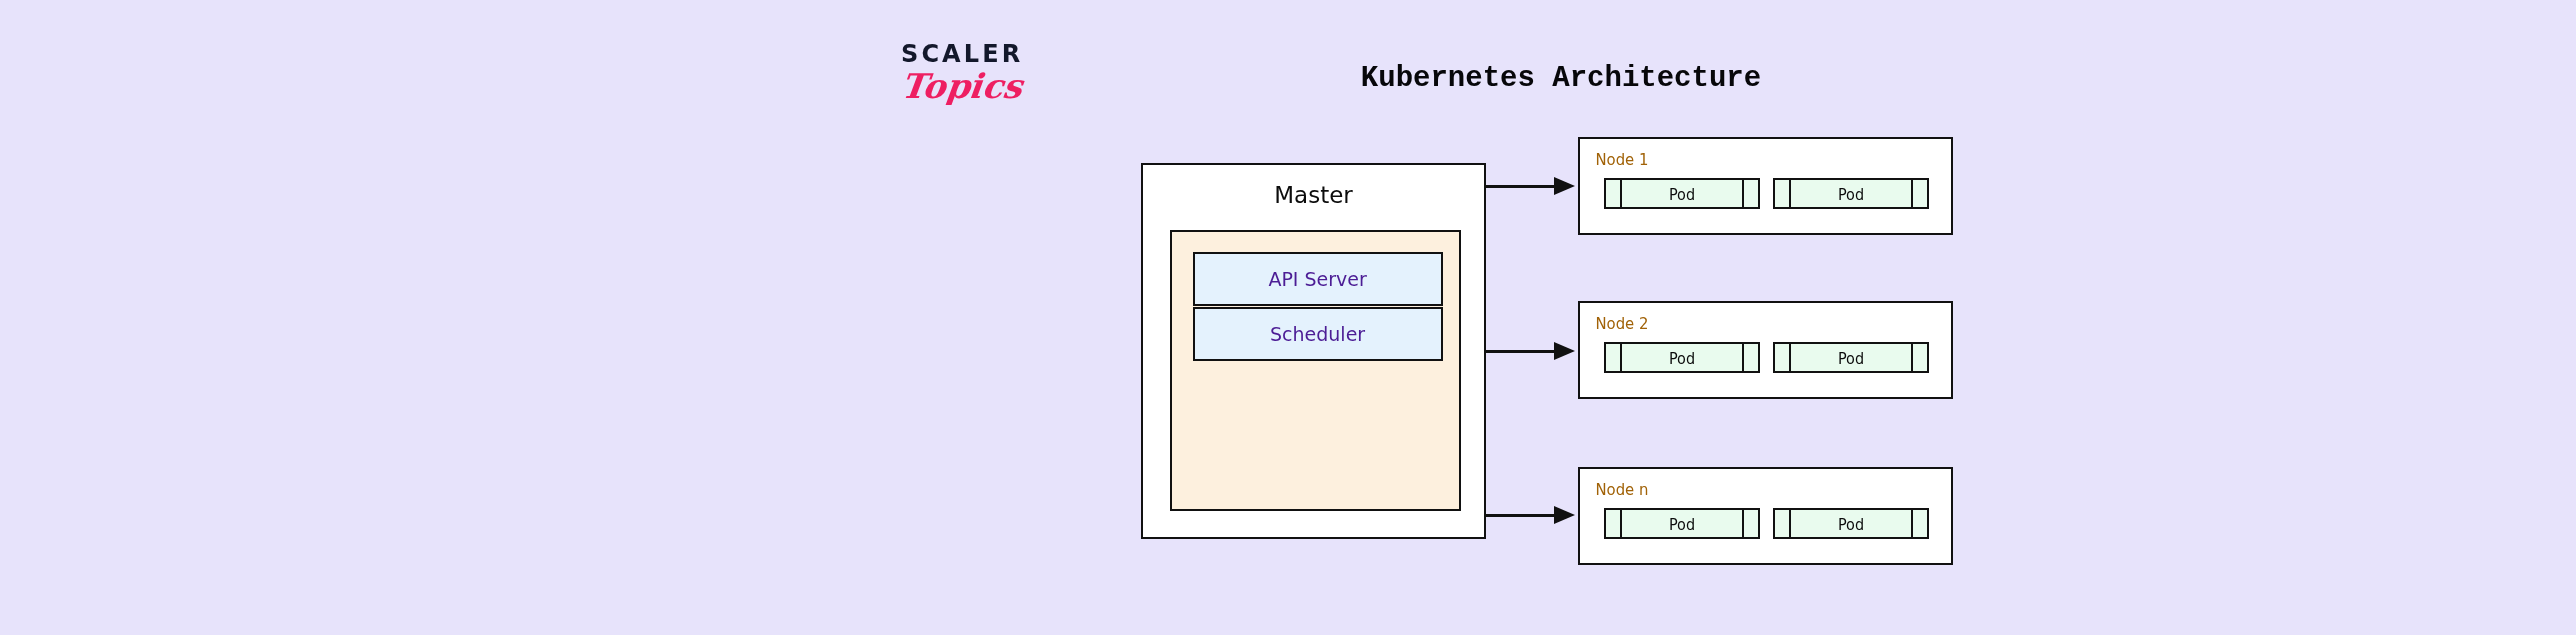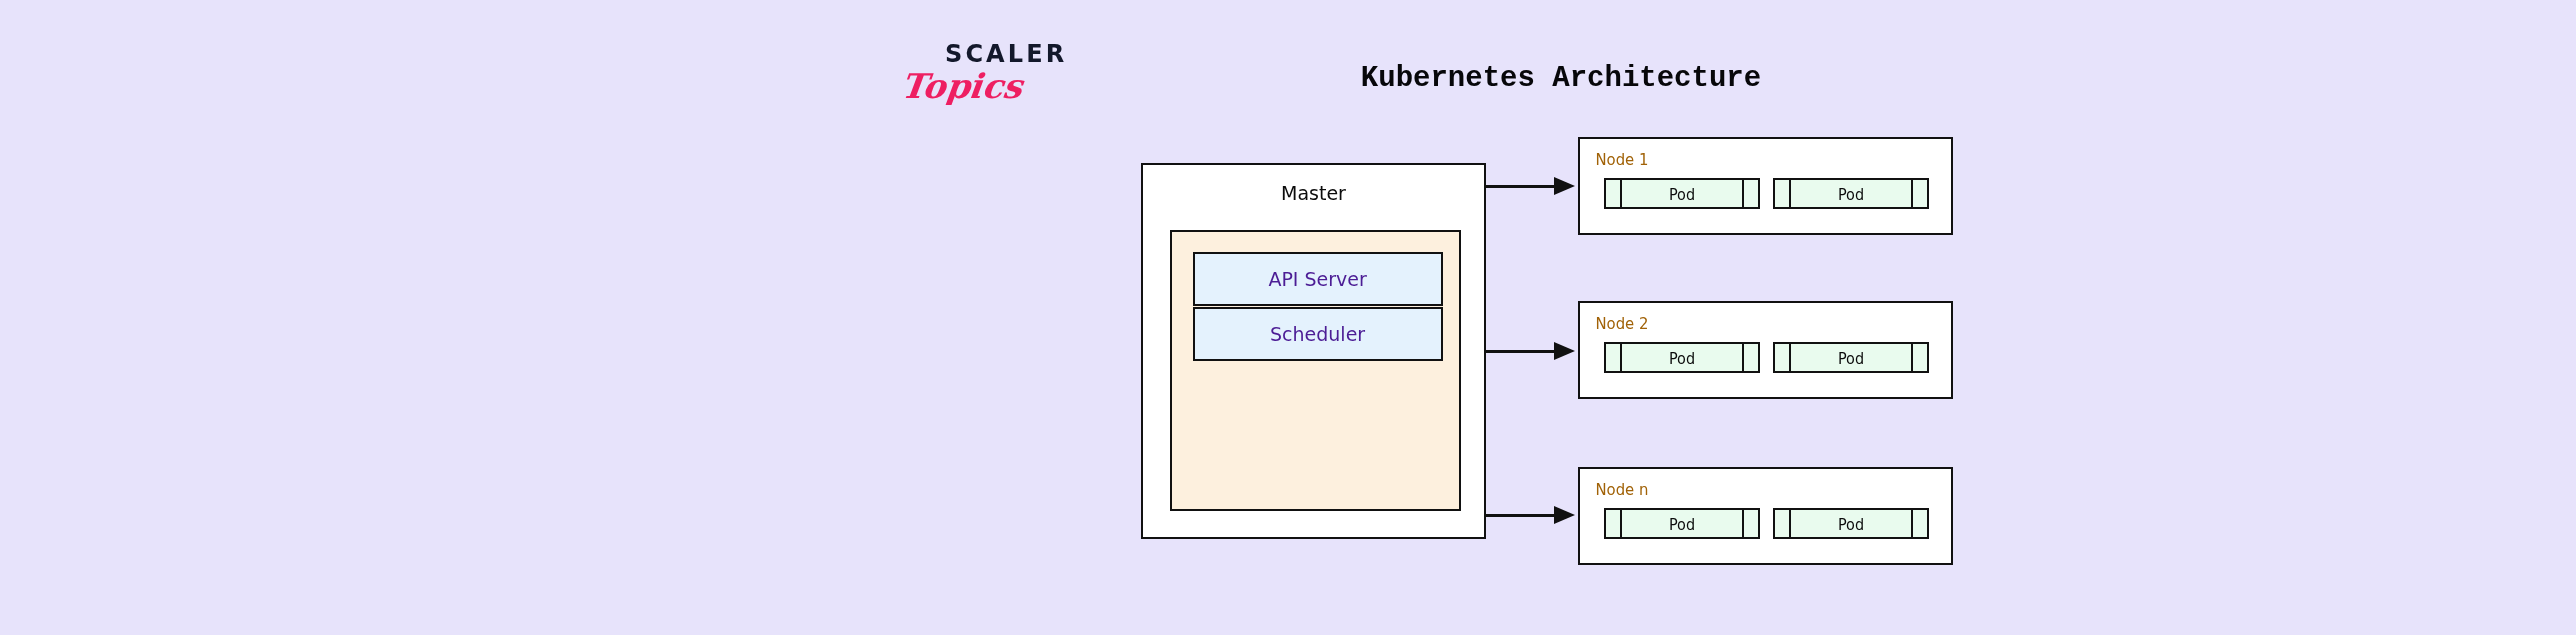--- a/index.html
+++ b/index.html
@@ -33,21 +33,20 @@
     height: 82px;
   }
   #brand-scaler {
     font-family: "DejaVu Sans", sans-serif;
     font-weight: bold;
     font-size: 24px;
     letter-spacing: 3.1px;
     color: #13182b;
     line-height: 1;
     white-space: nowrap;
-    margin-left: 44px;
   }
   #brand-topics {
     font-family: "DejaVu Serif", serif;
     font-style: italic;
     font-weight: bold;
     font-size: 34px;
     color: #ee1f62;
     line-height: 1;
     margin-top: 3.1px;
     margin-left: 3.1px;
@@ -80,21 +79,21 @@
     border: 2.6px solid #111111;
     box-sizing: border-box;
   }
   #master-title {
     position: absolute;
     left: 0;
     top: 16.5px;
     width: 100%;
     text-align: center;
     font-family: "DejaVu Sans", sans-serif;
-    font-size: 19px;
+    font-size: 23px;
     color: #0c0c0c;
   }
   #master-inner {
     position: absolute;
     left: 27px;
     top: 65px;
     width: 291px;
     height: 281px;
     background: #fdf0de;
     border: 2.6px solid #111111;

